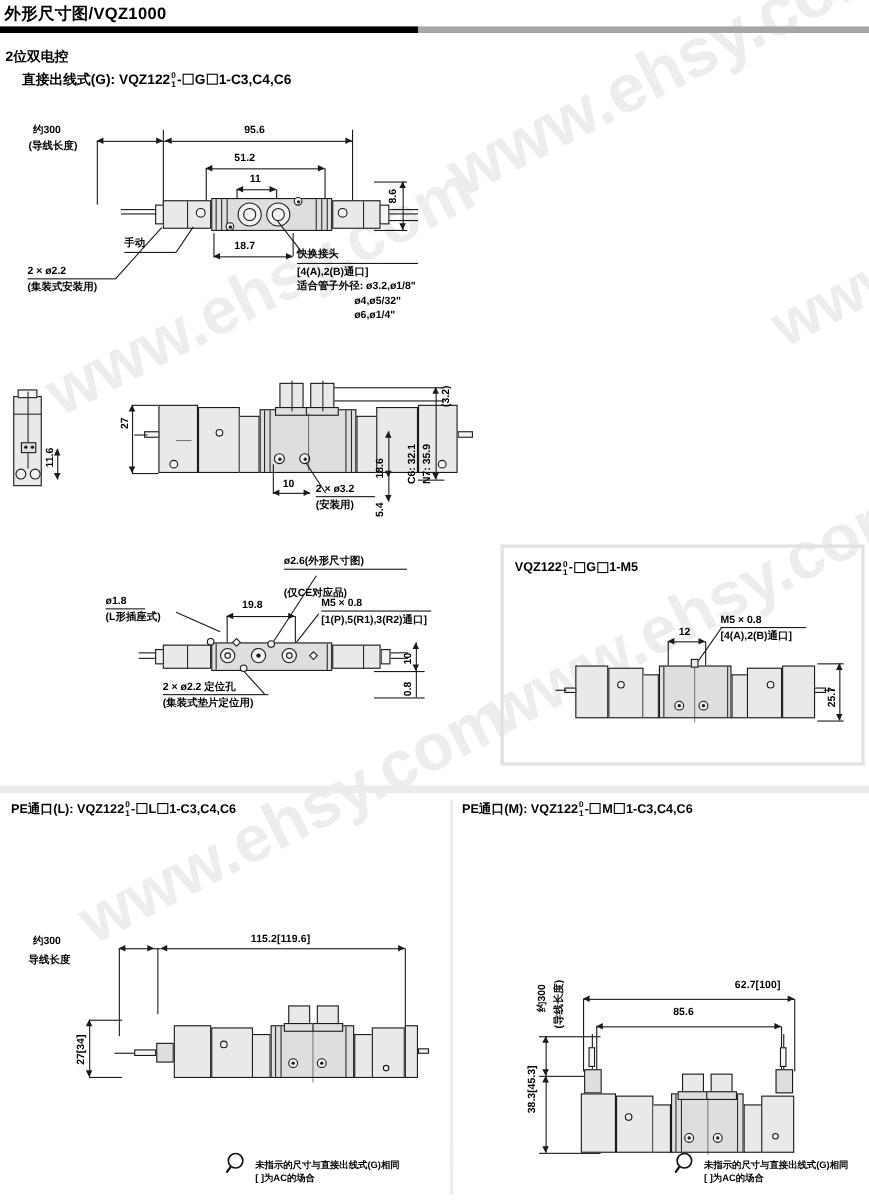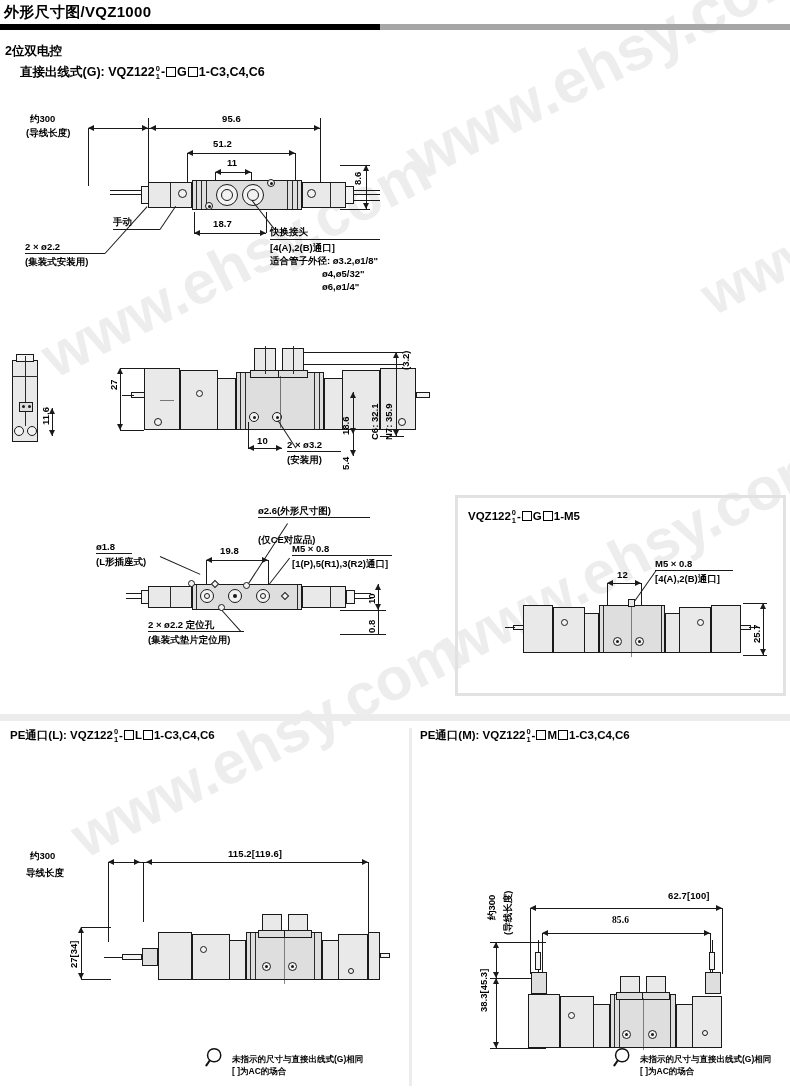--- a/index.html
+++ b/index.html
@@ -490,21 +490,21 @@
     <div class="ln h" style="left:90px;top:152px;width:56px;"></div>
     <div class="ln h" style="left:90px;top:188px;width:56px;"></div>
 
     <div class="dim" style="left:268px;top:100px;">62.7[100]</div>
     <div class="ln h" style="left:130px;top:118px;width:192px;"></div>
     <div class="arr l" style="left:130px;top:115px;"></div>
     <div class="arr r" style="left:316px;top:115px;"></div>
     <div class="ln v" style="left:130px;top:118px;height:66px;"></div>
     <div class="ln v" style="left:322px;top:118px;height:66px;"></div>
 
-    <div class="dim" style="left:212px;top:125px;font-family:Liberation Serif, serif;">85.6</div>
+    <div class="dim" style="left:212px;top:125px;">85.6</div>
     <div class="ln h" style="left:142px;top:143px;width:168px;"></div>
     <div class="arr l" style="left:142px;top:140px;"></div>
     <div class="arr r" style="left:304px;top:140px;"></div>
     <div class="ln v" style="left:142px;top:143px;height:42px;"></div>
     <div class="ln v" style="left:310px;top:143px;height:42px;"></div>
 
     <div class="dimv" style="left:78px;top:222px;">38.3[45.3]</div>
     <div class="ln v" style="left:96px;top:188px;height:70px;"></div>
     <div class="arr u" style="left:93px;top:188px;"></div>
     <div class="arr d" style="left:93px;top:252px;"></div>

